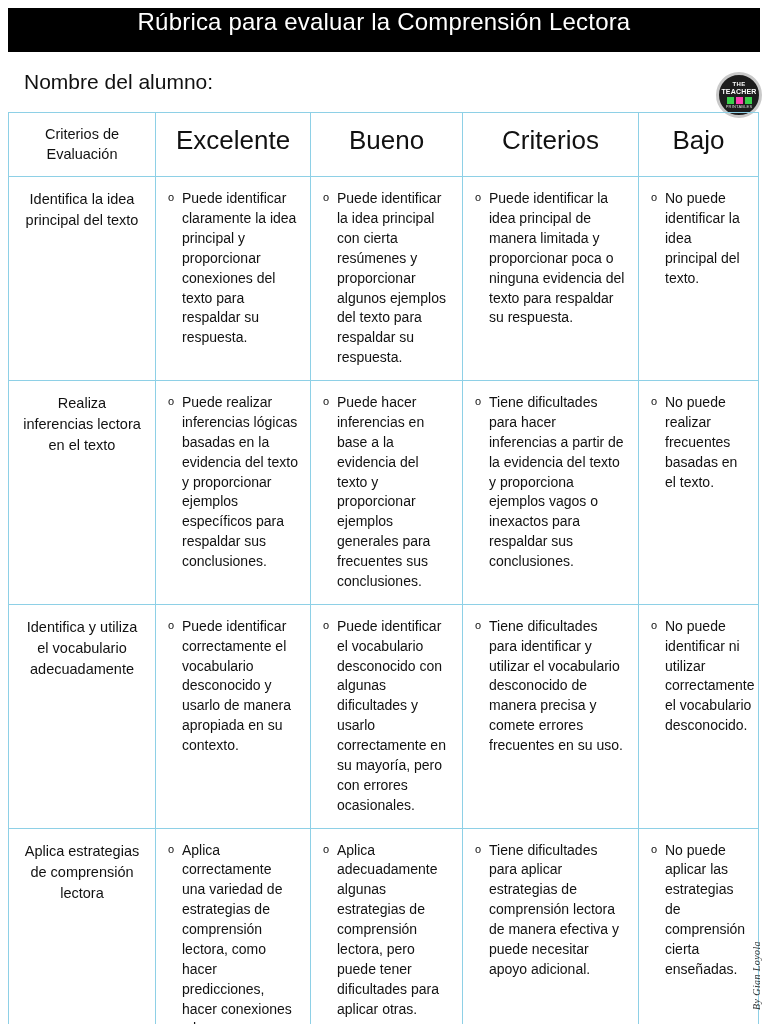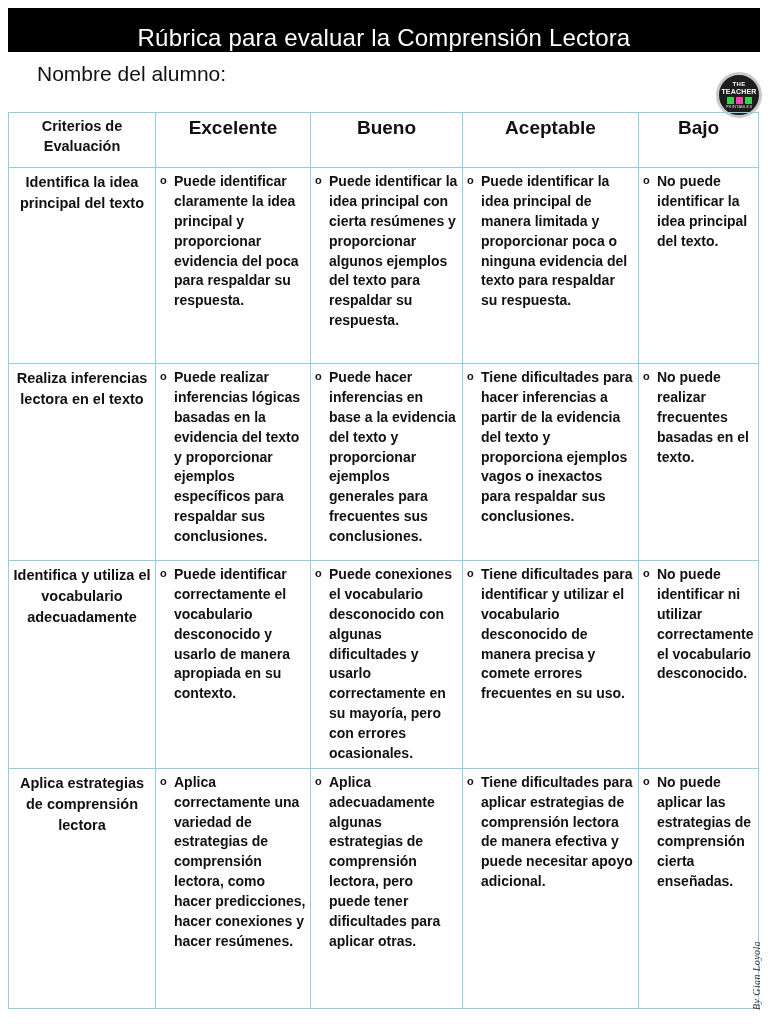--- a/index.html
+++ b/index.html
@@ -22,41 +22,41 @@
 
   
   .title-banner {
     position: absolute;
     left: 8px;
     top: 8px;
     width: 752px;
     height: 44px;
     background: #000000;
     display: flex;
-    align-items: flex-end;
+    align-items: flex-start;
     justify-content: center;
   }
   .title-text {
     color: #ffffff;
     font-size: 24px;
     font-weight: 400;
     letter-spacing: 0.2px;
     font-family: "Liberation Sans", sans-serif;
     white-space: nowrap;
   }
 
   
   .name-row {
     position: absolute;
-    left: 37px;
+    left: 24px;
     top: 62px;
     width: 730px;
     height: 40px;
     display: flex;
-    align-items: flex-start;
+    align-items: center;
   }
   .name-label {
     font-size: 21px;
     color: #111111;
     white-space: nowrap;
     font-family: "Liberation Sans", sans-serif;
   }
   .name-blank {
     flex: 1;
     font-size: 21px;
@@ -121,41 +121,40 @@
     position: absolute;
     left: 8px;
     top: 112px;
     width: 750px;
     border-collapse: collapse;
     table-layout: fixed;
   }
   .rubric td, .rubric th {
     border: 1.5px solid #8ed0e6;
     vertical-align: top;
-    padding: 4px;
-    font-weight: bold;
+    padding: 12px;
   }
 
   col.c-crit { width: 147px; }
   col.c-exc  { width: 155px; }
   col.c-bue  { width: 152px; }
   col.c-acep { width: 176px; }
   col.c-bajo { width: 120px; }
 
   
   .hdr {
     height: 55px;
     text-align: center;
     vertical-align: middle;
     font-weight: 400;
     color: #111111;
     font-family: "Liberation Sans", sans-serif;
   }
   .hdr-crit { font-size: 14.5px; line-height: 1.35; }
-  .hdr-lvl  { font-size: 19px; margin-top: 43px; }
+  .hdr-lvl  { font-size: 26px; margin-top: 43px; }
 
   
   .crit-cell {
     text-align: center;
     vertical-align: middle;
     font-size: 14.5px;
     line-height: 1.45;
     color: #111111;
     padding: 6px 8px;
   }
@@ -237,31 +236,31 @@
         <col class="c-bajo">
     </colgroup>
     <thead>
       <tr>
         <th class="hdr hdr-crit">
           <div>Criterios de</div>
           <div>Evaluación</div>
         </th>
         <th class="hdr hdr-lvl">Excelente</th>
         <th class="hdr hdr-lvl">Bueno</th>
-        <th class="hdr hdr-lvl">Aceptable</th>
+        <th class="hdr hdr-lvl">Criterios</th>
         <th class="hdr hdr-lvl">Bajo</th>
       </tr>
     </thead>
     <tbody>
       <tr class="row1">
         <td class="crit-cell">Identifica la idea principal del texto</td>
         <td class="desc-cell">
           <div class="bullet-wrap">
             <span class="bullet-mark">o</span>
-            <span class="bullet-text">Puede identificar claramente la idea principal y proporcionar evidencia del poca para respaldar su respuesta.</span>
+            <span class="bullet-text">Puede identificar claramente la idea principal y proporcionar conexiones del texto para respaldar su respuesta.</span>
           </div>
         </td>
         <td class="desc-cell">
           <div class="bullet-wrap">
             <span class="bullet-mark">o</span>
             <span class="bullet-text">Puede identificar la idea principal con cierta resúmenes y proporcionar algunos ejemplos del texto para respaldar su respuesta.</span>
           </div>
         </td>
         <td class="desc-cell">
           <div class="bullet-wrap">
@@ -309,21 +308,21 @@
         <td class="crit-cell">Identifica y utiliza el vocabulario adecuadamente</td>
         <td class="desc-cell">
           <div class="bullet-wrap">
             <span class="bullet-mark">o</span>
             <span class="bullet-text">Puede identificar correctamente el vocabulario desconocido y usarlo de manera apropiada en su contexto.</span>
           </div>
         </td>
         <td class="desc-cell">
           <div class="bullet-wrap">
             <span class="bullet-mark">o</span>
-            <span class="bullet-text">Puede conexiones el vocabulario desconocido con algunas dificultades y usarlo correctamente en su mayoría, pero con errores ocasionales.</span>
+            <span class="bullet-text">Puede identificar el vocabulario desconocido con algunas dificultades y usarlo correctamente en su mayoría, pero con errores ocasionales.</span>
           </div>
         </td>
         <td class="desc-cell">
           <div class="bullet-wrap">
             <span class="bullet-mark">o</span>
             <span class="bullet-text">Tiene dificultades para identificar y utilizar el vocabulario desconocido de manera precisa y comete errores frecuentes en su uso.</span>
           </div>
         </td>
         <td class="desc-cell">
           <div class="bullet-wrap">

